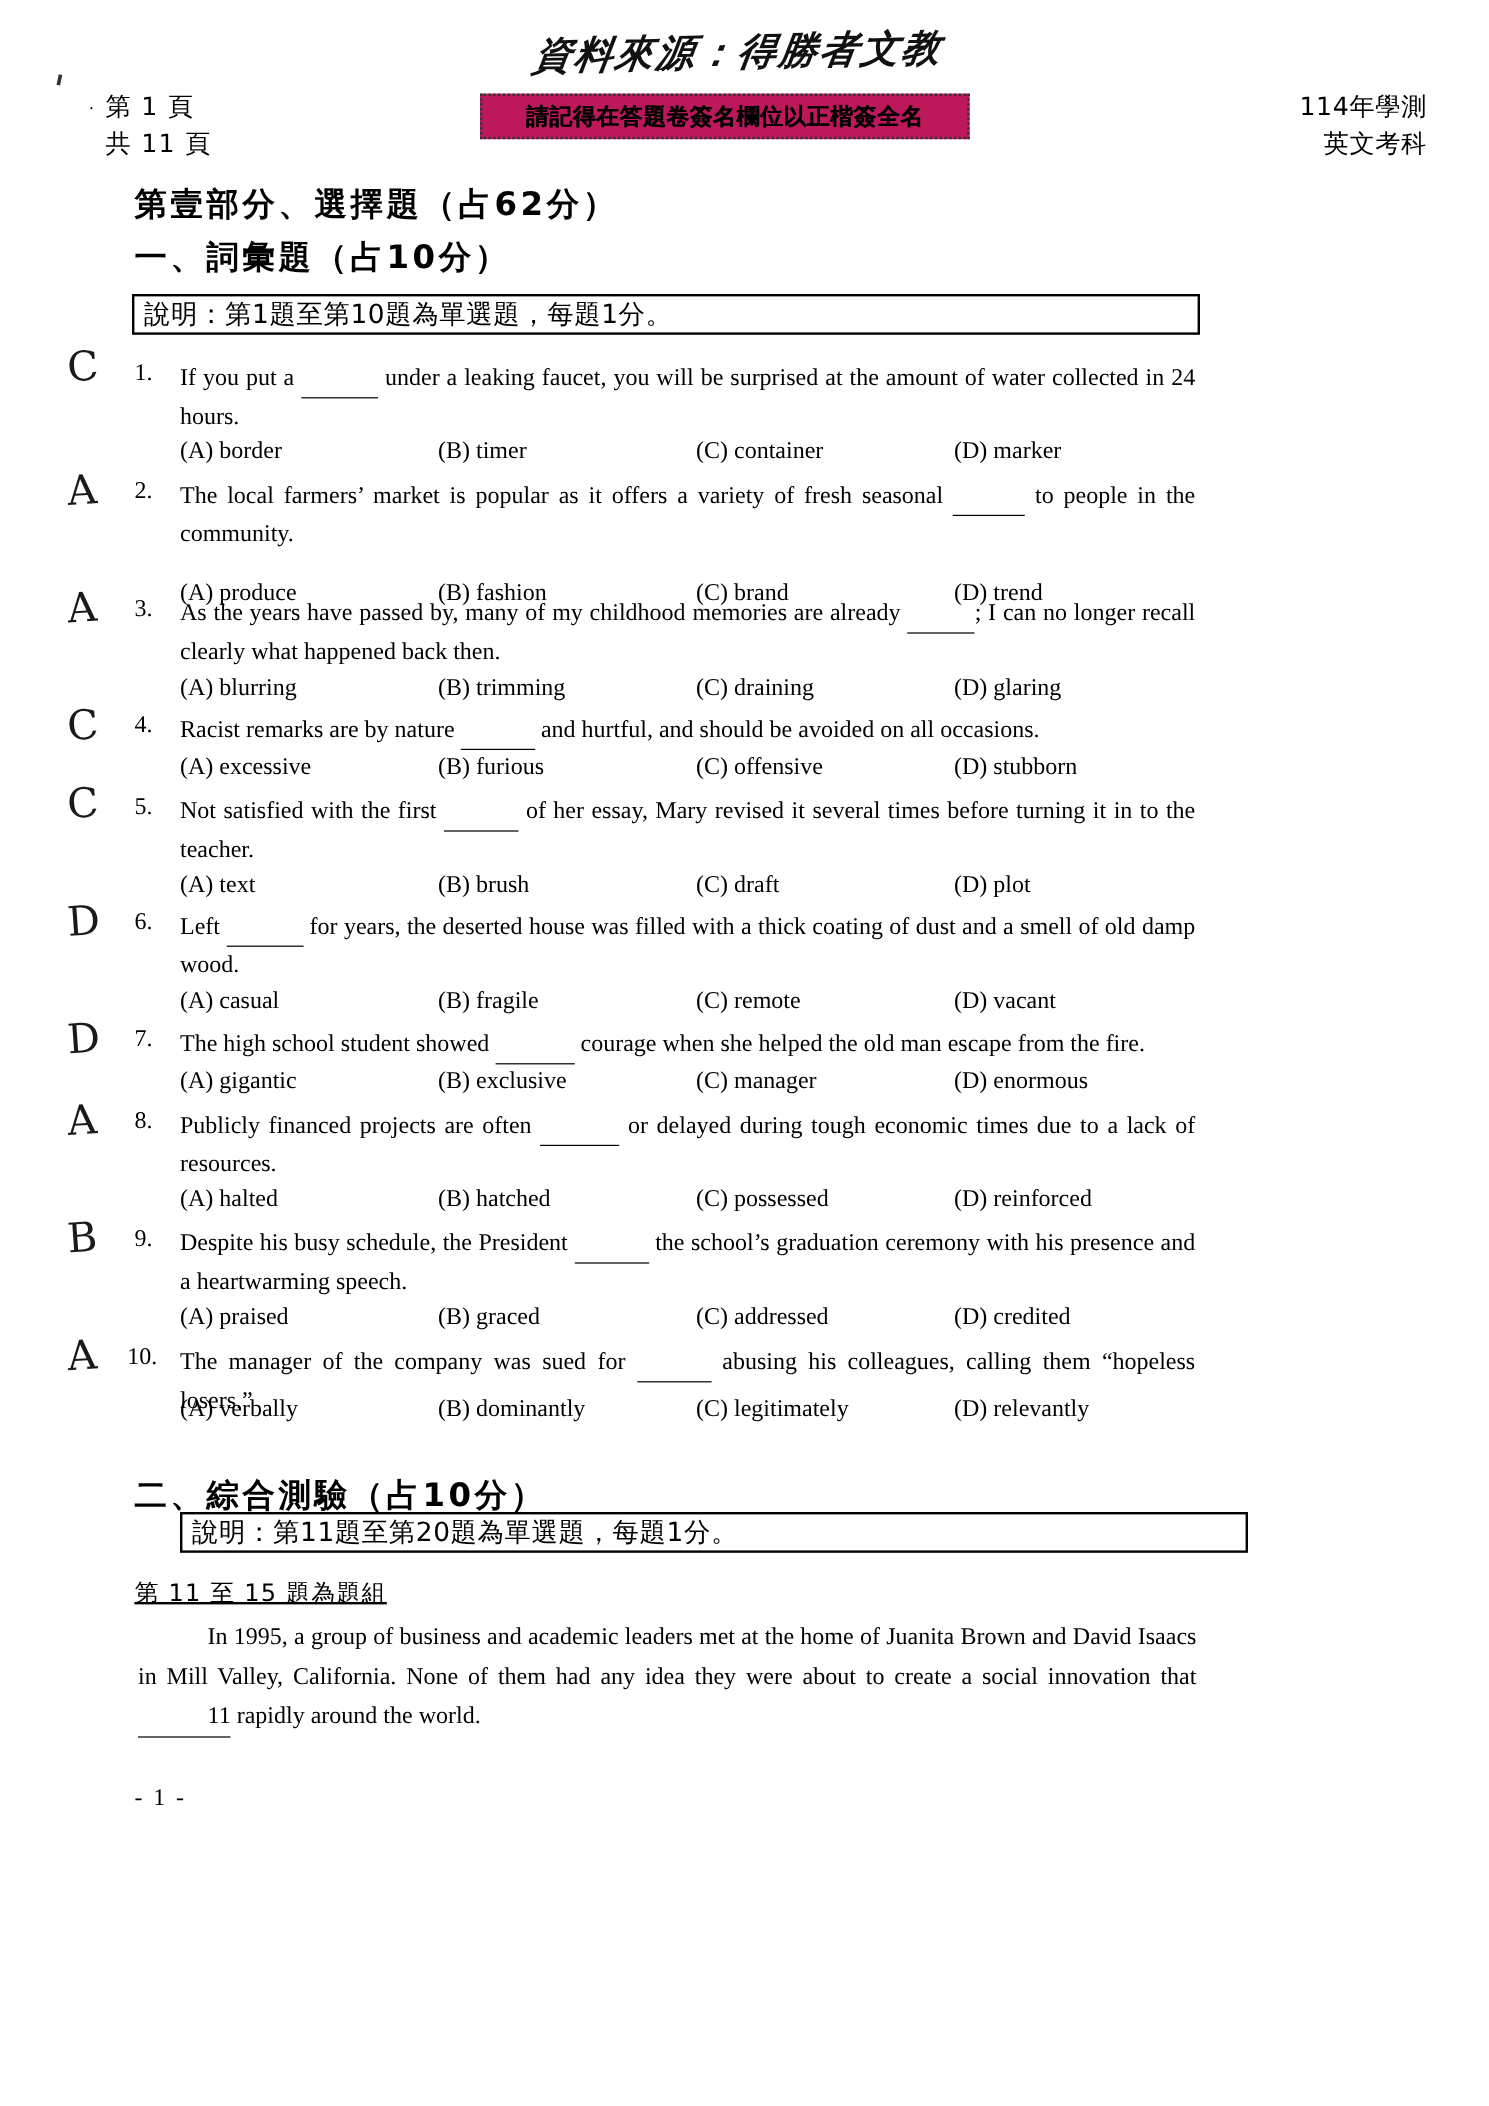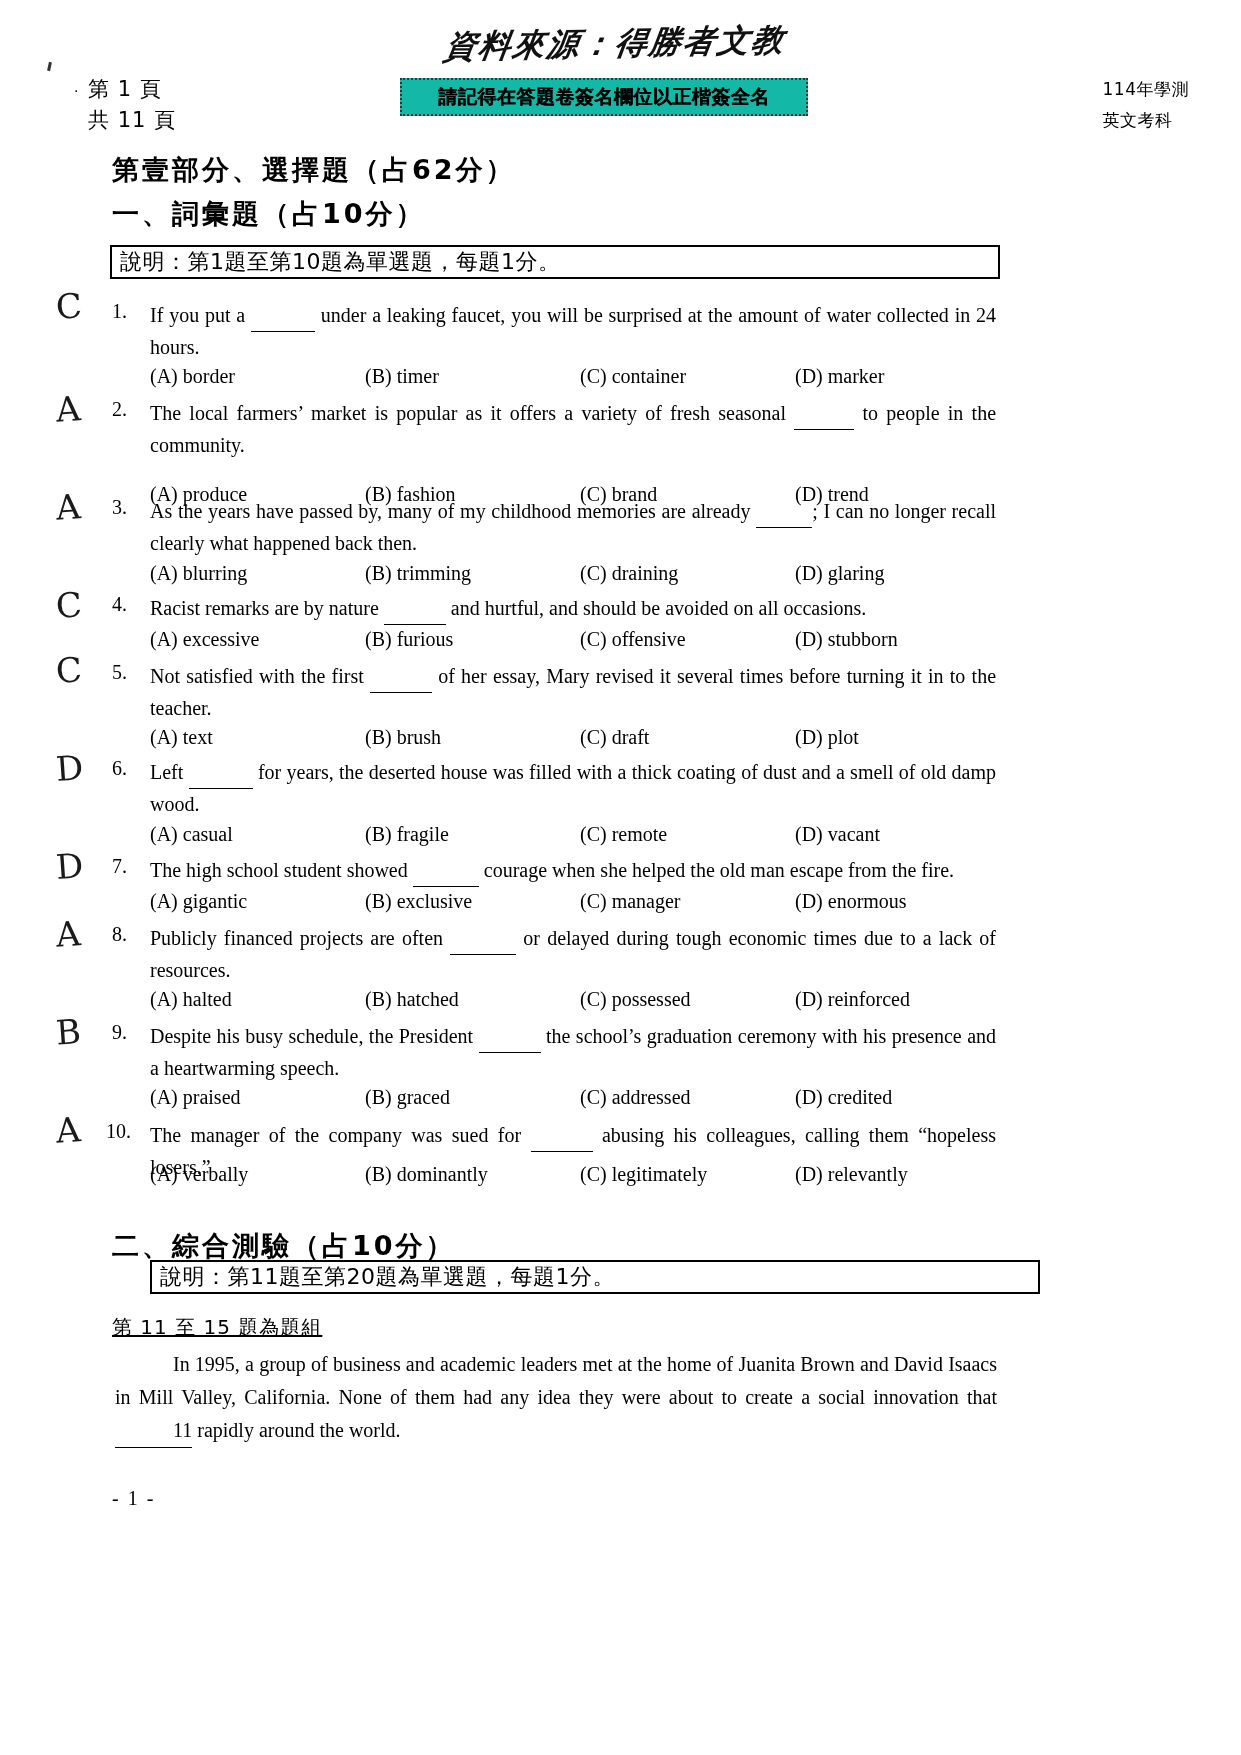--- a/index.html
+++ b/index.html
@@ -43,21 +43,21 @@
     transform: skewX(-9deg) rotate(-1.2deg);
     white-space: nowrap;
   }
   .stamp-box {
     position: absolute;
     left: 400px;
     top: 64px;
     width: 404px;
     height: 34px;
     border: 2px dotted #333;
-    background: #14b8a6;
+    background: #be185d;
     display: flex;
     align-items: center;
     justify-content: center;
     overflow: hidden;
   }
   .stamp-box .stamp-text {
     font-family: "DejaVu Sans", sans-serif;
     font-size: 19px;
     font-weight: bold;
     letter-spacing: 0.5px;
@@ -78,22 +78,23 @@
   .page-no .dot-mark {
     position: absolute;
     left: -14px;
     top: 2px;
     font-size: 14px;
   }
   .exam-label {
     position: absolute;
     right: 52px;
     top: 60px;
-    font-family: "DejaVu Sans", sans-serif;
-    font-size: 17px;
+    text-align: right;
+    font-family: "DejaVu Sans", sans-serif;
+    font-size: 21px;
     line-height: 31px;
     letter-spacing: 0.5px;
     white-space: nowrap;
   }
   .tiny-tick {
     position: absolute;
     left: 48px;
     top: 48px;
     width: 3px;
     height: 9px;

